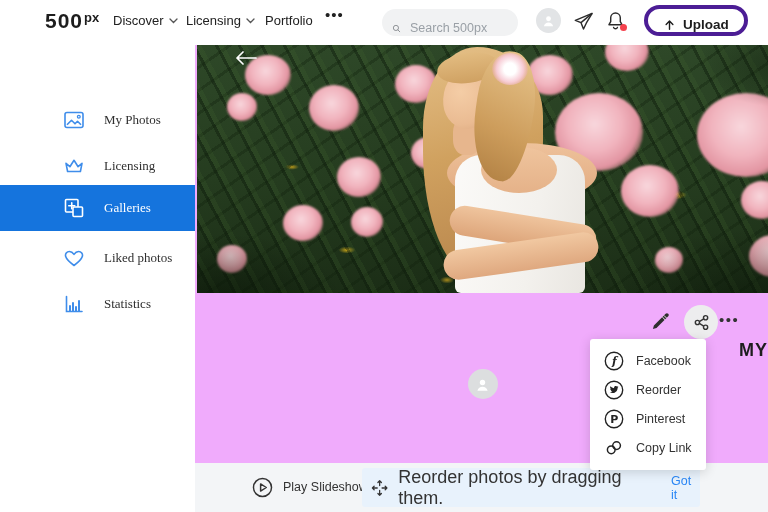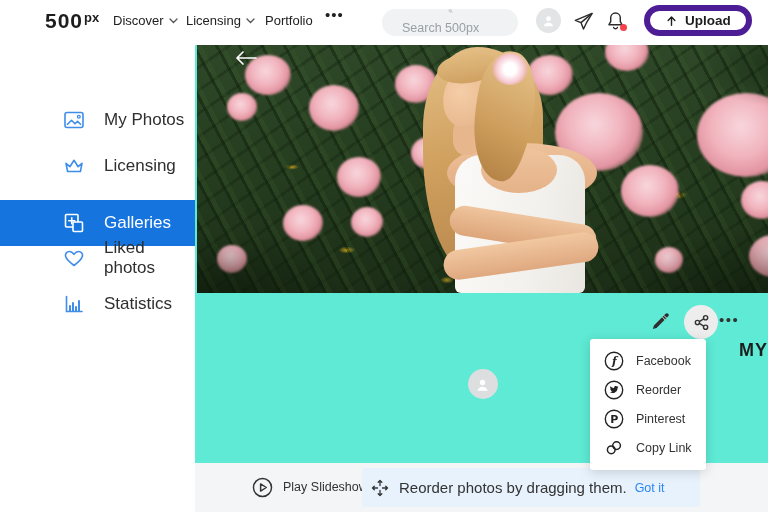--- a/index.html
+++ b/index.html
@@ -1,46 +1,46 @@
 <!DOCTYPE html>
 <html><head>
 <meta charset="utf-8">
 <style>
   html,body{margin:0;padding:0;background:#fff;}
   *{box-sizing:border-box;}
-  #app{position:relative;width:768px;height:512px;overflow:hidden;background:#5eead4;
+  #app{position:relative;width:768px;height:512px;overflow:hidden;background:#f0abfc;
        font-family:"Liberation Sans","DejaVu Sans",sans-serif;color:#222;padding-left:8px;}
 
   
   .topbar{position:absolute;left:0;top:0;width:768px;height:45px;background:#fff;z-index:20;}
   .logo{position:absolute;left:45px;top:9px;cursor:pointer;white-space:nowrap;}
   .logo .l500{font-size:21px;font-weight:600;letter-spacing:1px;color:#1d1d1d;}
   .logo .lpx{font-size:13px;font-weight:700;color:#1d1d1d;position:relative;top:-6px;left:1px;}
   .nav-item{position:absolute;top:13px;display:flex;align-items:center;gap:5px;
             font-size:13px;color:#212121;cursor:pointer;}
   .nav-more{position:absolute;top:6px;font-size:15px;letter-spacing:1px;color:#212121;cursor:pointer;}
   .search{position:absolute;left:382px;top:9px;width:136px;height:27px;background:#f1f2f3;
-          border-radius:14px;display:flex;align-items:center;padding:0 10px;gap:7px;flex-direction:column;}
+          border-radius:14px;display:flex;align-items:flex-end;padding:0 10px;gap:7px;}
   .search input{border:none;background:transparent;outline:none;width:100px;
                 font-size:12.5px;color:#333;font-family:inherit;}
   .search input::placeholder{color:#9aa0a6;}
   .tb-avatar{position:absolute;left:536px;top:8px;width:25px;height:25px;border-radius:50%;
              background:#e2e4e6;display:flex;align-items:center;justify-content:center;cursor:pointer;}
   .tb-icon{position:absolute;cursor:pointer;}
   .bell-dot{position:absolute;left:620px;top:24px;width:7px;height:7px;border-radius:50%;
             background:#f5424e;z-index:21;}
-  .upload-btn{position:absolute;left:644px;top:5px;height:31px;border:6px solid #4c1d95;
-              border-radius:16px;background:#fff;display:flex;align-items:center;gap:7px;
+  .upload-btn{position:absolute;left:644px;top:5px;height:31px;border:4px solid #4c1d95;
+              border-radius:16px;background:#fff;display:flex;align-items:flex-end;gap:7px;
               padding:0 15px;font-size:13.5px;font-weight:700;color:#1d1d1d;cursor:pointer;}
 
   
   .sidebar{position:absolute;left:0;top:45px;width:195px;height:467px;background:#fff;z-index:10;}
   .side-item{position:absolute;left:0;width:195px;height:46px;display:flex;align-items:center;
              gap:18px;padding-left:62px;cursor:pointer;}
-  .side-item .side-label{font-size:17px;color:#2f2f2f;}
+  .side-item .side-label{font-size:13px;color:#2f2f2f;font-family:Liberation Serif, serif;}
   .side-item.selected{background:#1574dd;}
   .side-item.selected .side-label{color:#fff;}
   .side-icon{width:24px;height:24px;display:flex;align-items:center;justify-content:center;}
 
   
   .hero{position:absolute;left:197px;top:45px;width:571px;height:248px;overflow:hidden;z-index:5;
     background-color:#273d21;
     background-image:
       radial-gradient(ellipse 12px 5px at 150px 205px, rgba(218,178,26,.9), transparent 70%),
       radial-gradient(ellipse 10px 4px at 95px 122px, rgba(205,165,25,.85), transparent 70%),
@@ -123,21 +123,21 @@
   .dd-item{height:29px;display:flex;align-items:center;gap:11px;padding-left:13px;cursor:pointer;}
   .dd-label{font-size:12.5px;color:#333;}
   .dd-icon{width:22px;height:22px;display:flex;align-items:center;justify-content:center;}
 
   
   .footerbar{position:absolute;left:195px;top:463px;width:573px;height:49px;background:#f3f5f7;z-index:9;}
   .play-btn{position:absolute;left:57px;top:14px;width:21px;height:21px;cursor:pointer;}
   .play-label{position:absolute;left:88px;top:0;height:49px;line-height:49px;font-size:12.5px;color:#333;cursor:pointer;}
   .reorder-hint{position:absolute;left:167px;top:5px;width:338px;height:39px;background:#e8f2fc;
     border-radius:3px;display:flex;align-items:center;gap:8px;padding-left:7px;}
-  .reorder-text{font-size:15px;color:#333;}
+  .reorder-text{font-size:18px;color:#333;}
   .gotit{font-size:12.5px;color:#2986f5;cursor:pointer;}
 </style>
 </head>
 <body>
 
 <div id="app">
 
   <header class="topbar">
     <div class="logo">
       <span class="l500">500</span><span class="lpx">px</span>
@@ -212,21 +212,21 @@
       <span class="side-label">My Photos</span>
     </div>
     <div class="side-item" style="top:98px">
       <span class="side-icon">
         <svg width="24" height="24" viewBox="0 0 24 24">
             <path d="M4 9.3l3.9 3.4L12 6.3l4.1 6.4L20 9.3l-1.6 8.2H5.6L4 9.3z" fill="none" stroke="#3f8dea" stroke-width="1.6" stroke-linejoin="round"></path>
           </svg>
       </span>
       <span class="side-label">Licensing</span>
     </div>
-    <div class="side-item selected" style="top:155px">
+    <div class="side-item selected" style="top:140px">
       <span class="side-icon">
         <svg width="24" height="24" viewBox="0 0 24 24">
             <rect x="3.5" y="3.5" width="12.5" height="12.5" rx="1" fill="none" stroke="#fff" stroke-width="1.6"></rect>
             <path d="M9.75 6.8v6M6.75 9.8h6" stroke="#fff" stroke-width="1.6" stroke-linecap="round"></path>
             <rect x="11" y="11" width="9.5" height="9.5" rx="1" fill="#1574dd" stroke="#fff" stroke-width="1.6"></rect>
           </svg>
       </span>
       <span class="side-label">Galleries</span>
     </div>
     <div class="side-item" style="top:236px">

